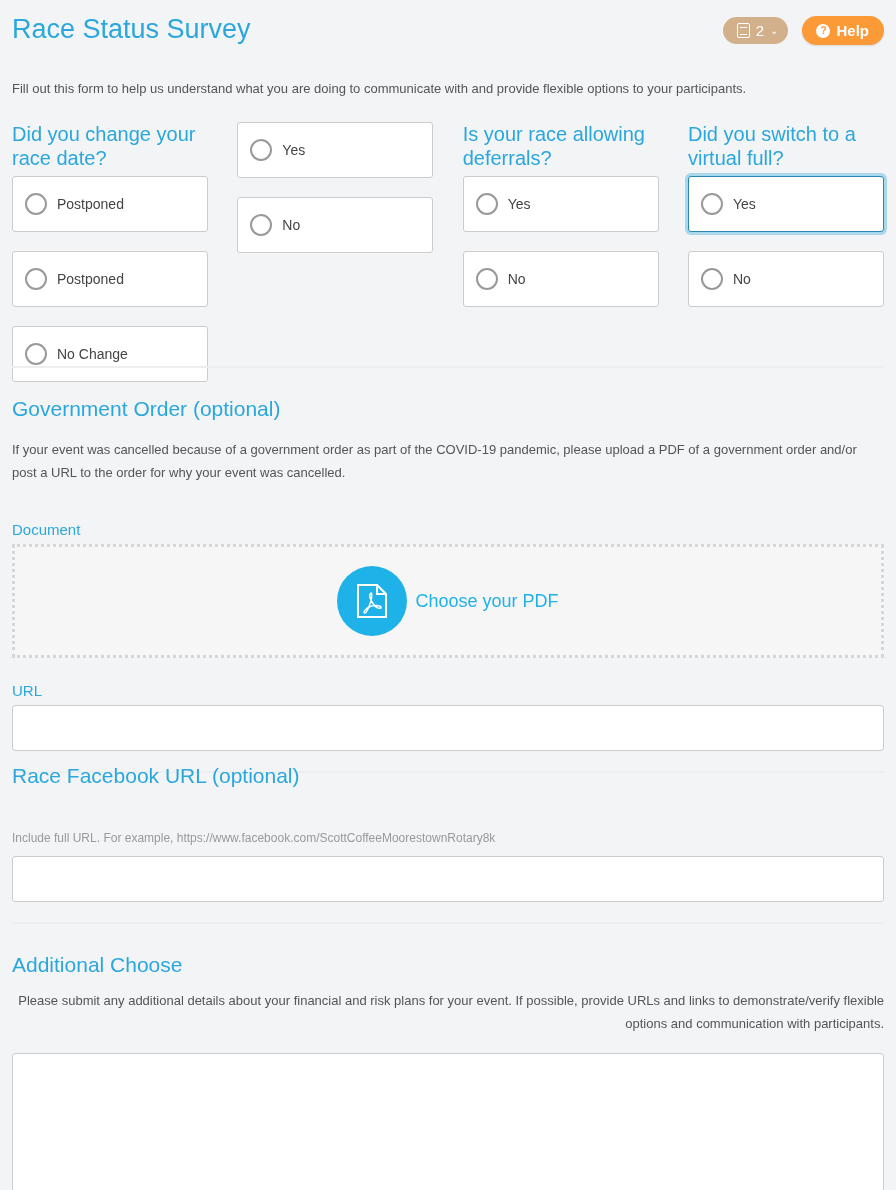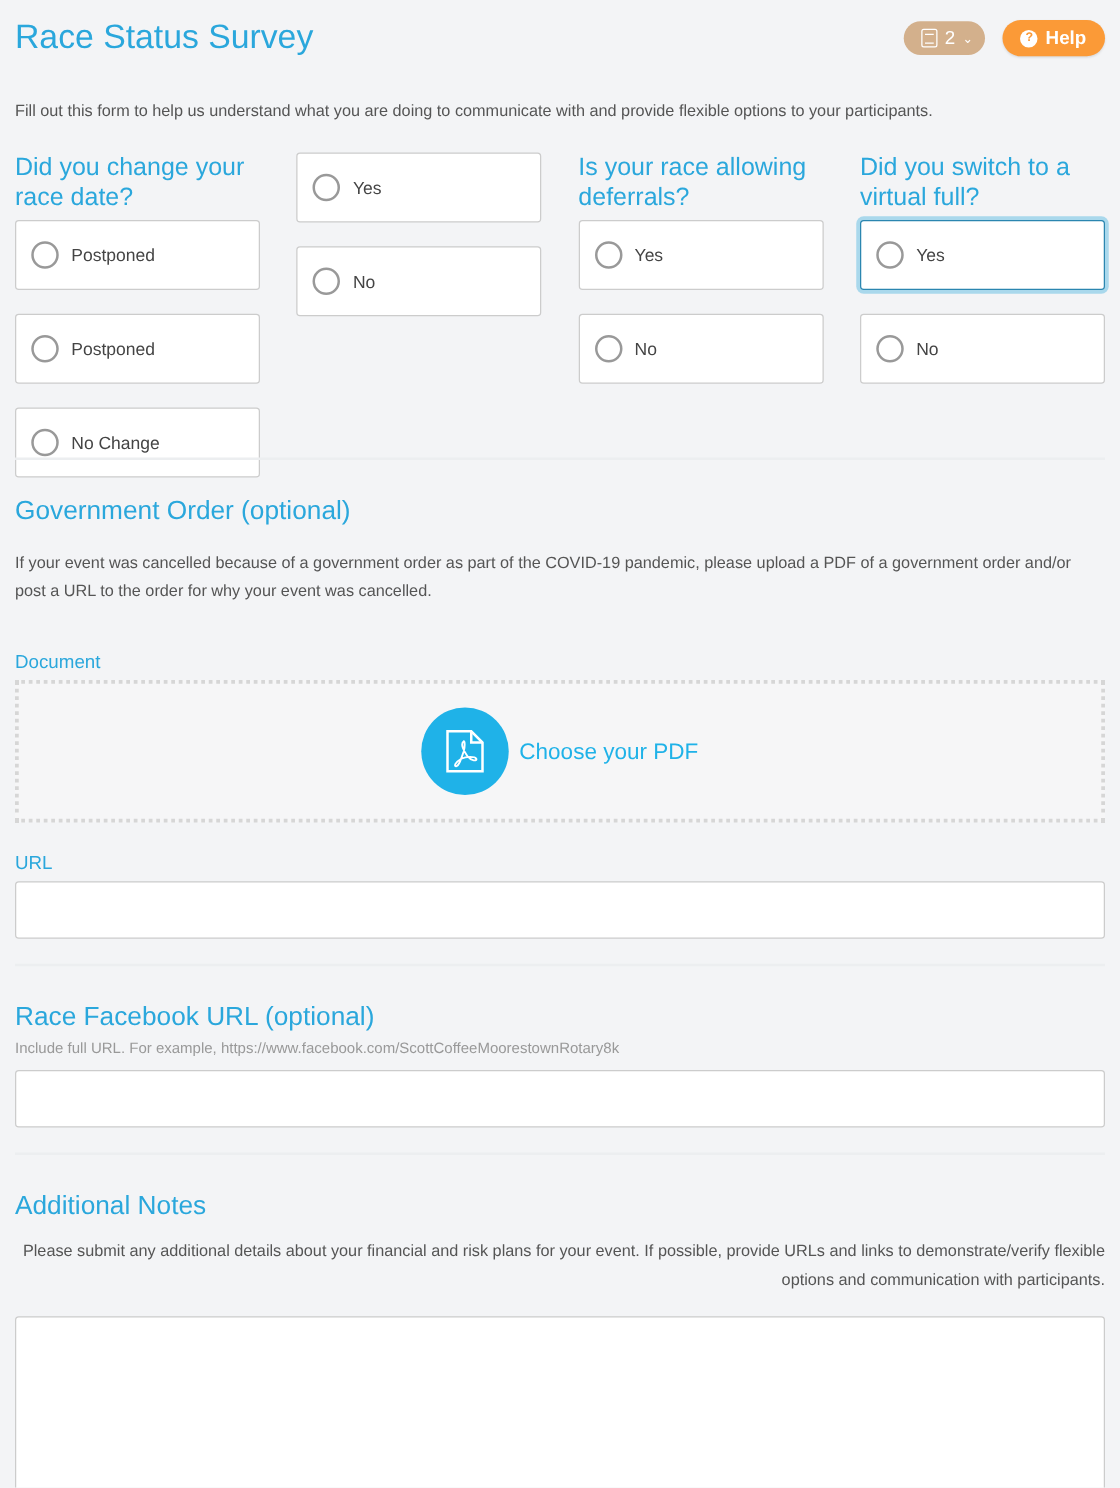--- a/index.html
+++ b/index.html
@@ -160,23 +160,23 @@
       </svg>
     </div>
     <span class="choose-text">Choose your PDF</span>
   </div>
 
   <div class="field-label" style="top:682px;">URL</div>
   <input class="text-input" style="top: 705px;" type="text" value="">
 
   <div class="divider" style="top:771px;"></div>
 
-  <h2 class="section-title" style="top:802px;text-align:right;">Race Facebook URL (optional)</h2>
+  <h2 class="section-title" style="top:764px;text-align:right;">Race Facebook URL (optional)</h2>
   <div class="hint" style="top:831px;">Include full URL. For example, https://www.facebook.com/ScottCoffeeMoorestownRotary8k</div>
   <input class="text-input" style="top: 856px;" type="text" value="">
 
   <div class="divider" style="top:922px;"></div>
 
-  <h2 class="section-title" style="top:953px;">Additional Notes</h2>
+  <h2 class="section-title" style="top:953px;">Additional Choose</h2>
   <div class="section-desc" style="top:989px;text-align:right;">Please submit any additional details about your financial and risk plans for your event. If possible, provide URLs and links to demonstrate/verify flexible options and communication with participants.</div>
   <textarea class="textarea" style=""></textarea>
 
 </div>
 
 </body></html>

